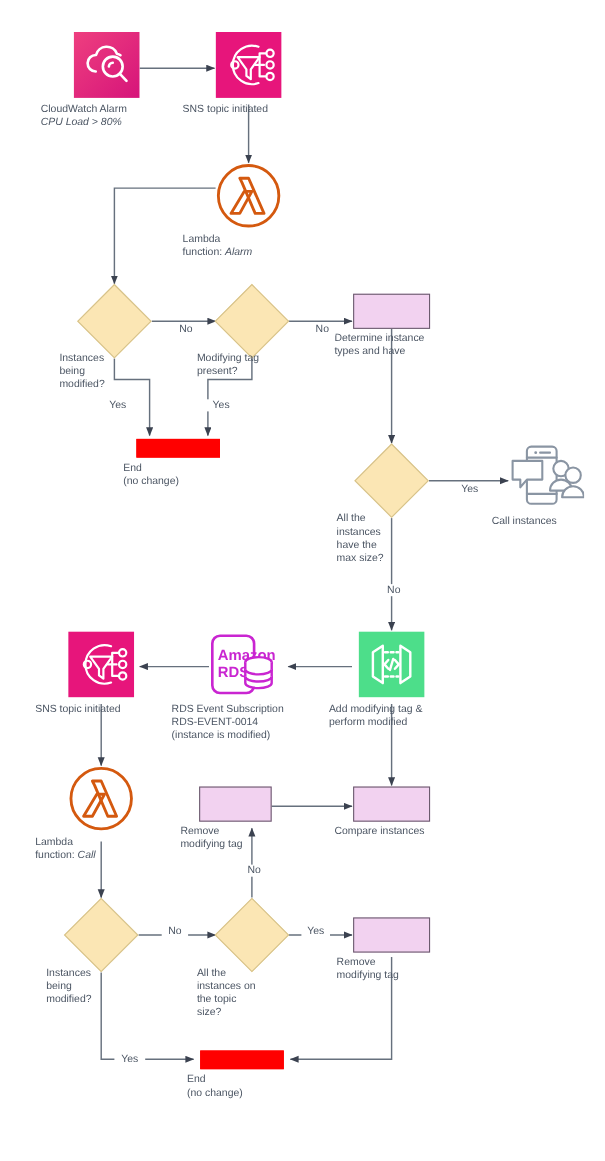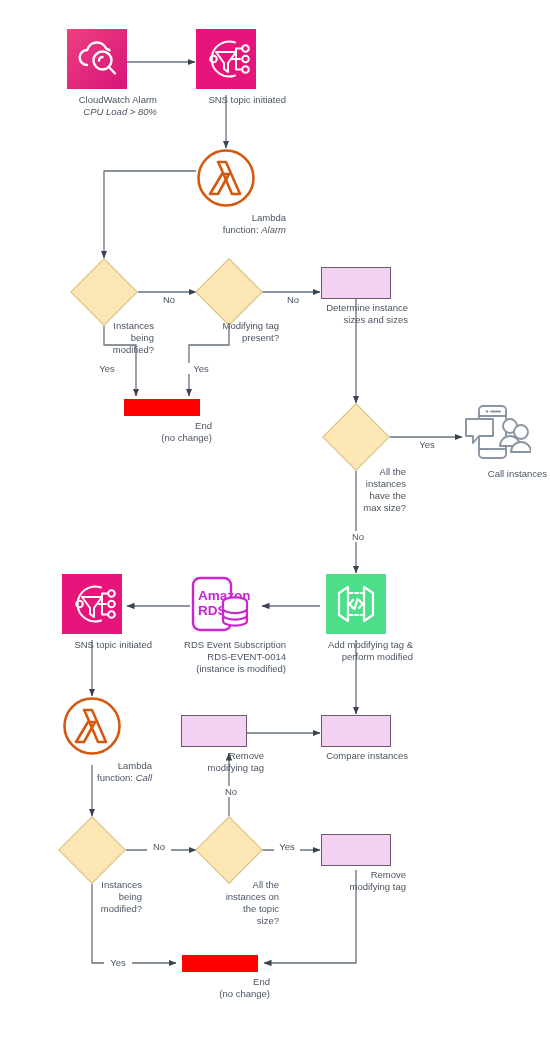--- a/index.html
+++ b/index.html
@@ -1,20 +1,20 @@
 <!DOCTYPE html>
 <html><head>
 <meta charset="utf-8">
 <style>
   html,body{margin:0;padding:0;background:#ffffff;}
   body{width:550px;height:1055px;position:relative;overflow:hidden;
        font-family:"Liberation Sans","DejaVu Sans",sans-serif;color:#4a5160;}
   #canvas{position:absolute;left:0;top:0;width:550px;height:1055px;}
   .node{position:absolute;box-sizing:border-box;}
-  .lbl{position:absolute;text-align:right;font-size:9.5px;line-height:12px;
+  .lbl{position:absolute;text-align:left;font-size:9.5px;line-height:12px;
        color:#4b5563;white-space:pre-line;}
   .edgelbl{position:absolute;font-size:9.5px;line-height:11px;color:#4b5563;
            background:#ffffff;padding:0 2px;text-align:center;}
   .box{border:1px solid #6b5b6e;background:#f2d2f0;}
   .endbox{background:#ff0000;border:1px solid #ff0000;}
   .diamond{background:#fbe6b4;border:1px solid #d6c28a;transform:rotate(45deg);}
   .icon{position:absolute;}
   .ital{font-style:italic;}
   svg.icn{display:block;}
 </style>
@@ -127,21 +127,21 @@
   <div class="lbl" style="left:54px;top:320px;width:100px">Instances</div>
   <div class="lbl" style="left:54px;top:332px;width:100px">being</div>
   <div class="lbl" style="left:54px;top:344px;width:100px">modified?</div>
 
   <div class="node diamond" style="left:205px;top:268px;width:48px;height:48px"></div>
   <div class="lbl" style="left:179px;top:320px;width:100px">Modifying tag</div>
   <div class="lbl" style="left:179px;top:332px;width:100px">present?</div>
 
   <div class="node box" style="left:321px;top:267px;width:70px;height:32px"></div>
   <div class="lbl" style="left:304px;top:302px;width:104px">Determine instance</div>
-  <div class="lbl" style="left:304px;top:314px;width:104px">sizes and sizes</div>
+  <div class="lbl" style="left:304px;top:314px;width:104px">types and have</div>
 
   <div class="node endbox" style="left:124px;top:399px;width:76px;height:17px"></div>
   <div class="lbl" style="left:112px;top:420px;width:100px">End</div>
   <div class="lbl" style="left:112px;top:432px;width:100px">(no change)</div>
 
   <div class="node diamond" style="left:332px;top:413px;width:48px;height:48px"></div>
   <div class="lbl" style="left:306px;top:466px;width:100px">All the</div>
   <div class="lbl" style="left:306px;top:478px;width:100px">instances</div>
   <div class="lbl" style="left:306px;top:490px;width:100px">have the</div>
   <div class="lbl" style="left:306px;top:502px;width:100px">max size?</div>

